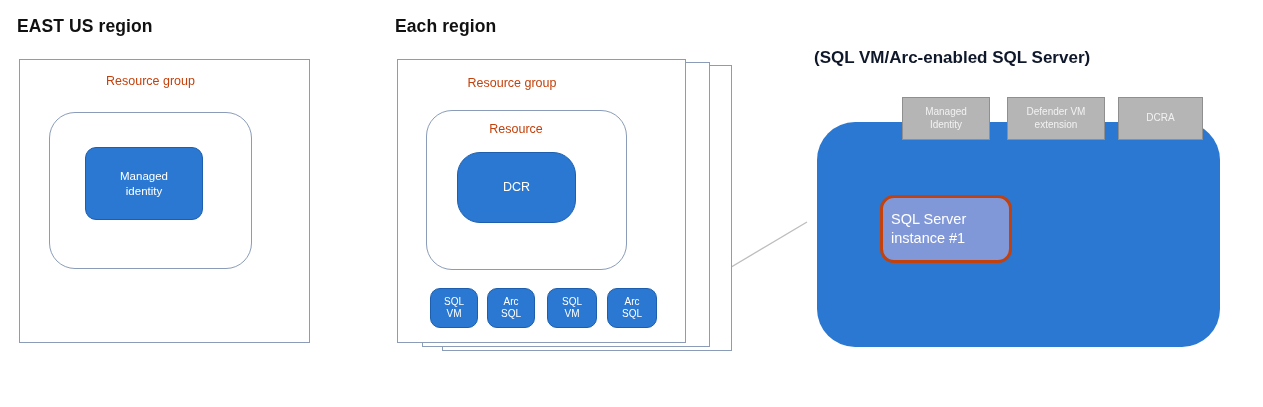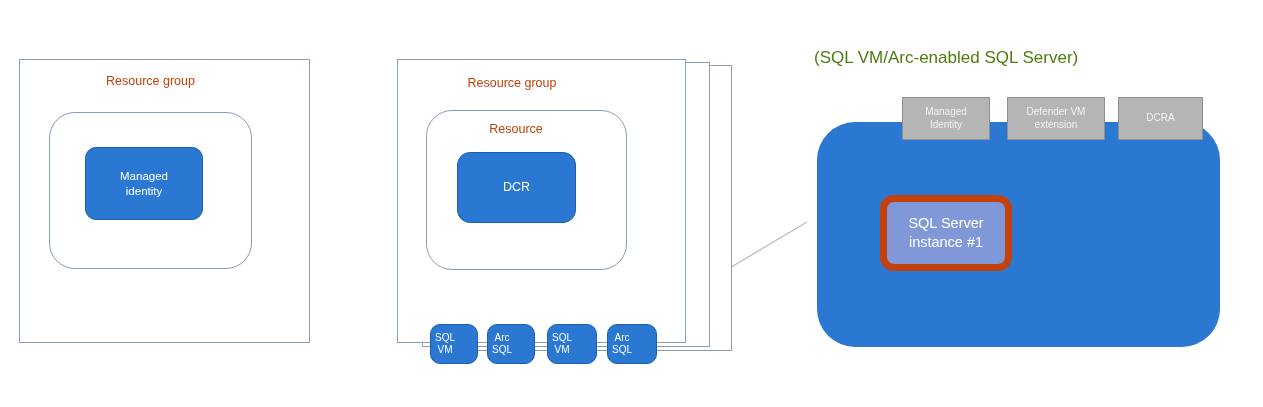--- a/index.html
+++ b/index.html
@@ -5,21 +5,21 @@
   html,body{margin:0;padding:0;background:#fff;}
   .canvas{
     position:relative;width:1263px;height:407px;background:#fff;overflow:hidden;
     font-family:"Liberation Sans", sans-serif;
   }
   .diagram-title{
     position:absolute;font-size:17.5px;font-weight:bold;color:#111;
     letter-spacing:.1px;white-space:nowrap;
   }
   .diagram-subtitle{
-    position:absolute;font-size:17px;font-weight:400;color:#4d7c0f;white-space:nowrap;
+    position:absolute;font-size:17px;font-weight:700;color:#0f172a;white-space:nowrap;
   }
   .outer-box{
     position:absolute;background:#fff;border:1.5px solid var(--box-border);
     box-sizing:border-box;
   }
   .rounded-boundary{
     position:absolute;background:#fff;border:1.5px solid var(--box-border);
     border-radius:26px;box-sizing:border-box;
   }
   .box-label{
@@ -27,74 +27,76 @@
   }
   .blue-node{
     position:absolute;background:var(--primary-blue);border:1px solid #1d5fae;
     border-radius:11px;color:#fff;display:flex;align-items:center;justify-content:center;
     text-align:center;box-sizing:border-box;
   }
   .blue-node .lbl{font-size:11.5px;line-height:1.3;}
   .mi-lbl{display:inline-block;max-width:70px;}
   .chip{
     position:absolute;background:var(--primary-blue);border:1px solid #1d5fae;
-    border-radius:10px;color:#fff;display:flex;align-items:center;justify-content:flex-start;
-    text-align:center;box-sizing:border-box;top:288px;height:40px;margin-top:36px;
+    border-radius:10px;color:#fff;display:flex;align-items:center;justify-content:center;
+    text-align:center;box-sizing:border-box;top:288px;height:40px;
   }
   .chip .lbl{font-size:10px;line-height:1.2;display:inline-block;max-width:28px;}
   .big-blue{
     position:absolute;left:817px;top:122px;width:403px;height:225px;
     background:var(--primary-blue);border-radius:38px;z-index:1;
   }
   .ext-tab{
     position:absolute;top:97px;height:43px;background:var(--extension-gray);
     border:1.5px solid #8f8f8f;box-sizing:border-box;z-index:2;
     display:flex;align-items:center;justify-content:center;text-align:center;
     color:rgba(255,255,255,.82);
   }
   .ext-tab .lbl{font-size:10px;line-height:1.25;display:inline-block;}
   .instance-box{
-    position:absolute;top:195px;height:76px;background:var(--instance-blue);
-    border:7px solid #c2410c;border-radius:14px;box-sizing:border-box;z-index:3;
-    display:flex;align-items:center;justify-content:center;text-align:center;color:#fff;
+    position:absolute;top:195px;height:68px;background:var(--instance-blue);
+    border:3px solid #c2410c;border-radius:14px;box-sizing:border-box;z-index:3;
+    display:flex;align-items:center;justify-content:center;color:#fff;
   }
   .instance-box .lbl{font-size:14.5px;line-height:1.3;display:inline-block;max-width:110px;}
   .connector-svg{position:absolute;left:0;top:0;width:1263px;height:407px;pointer-events:none;z-index:0;}
 </style>
 </head>
 <body>
 
 <div class="canvas">
 
   <svg class="connector-svg">
     <line x1="664" y1="307" x2="807" y2="222" stroke="#bdbdbd" stroke-width="1.3"></line>
   </svg>
 
+  <div class="diagram-title" style="left:17px;top:16px">EAST US region</div>
 
   <div class="outer-box" style="left:19px;top:59px;width:291px;height:284px"></div>
 
   <div class="box-label" style="left:49px;top:74px;width:203px">Resource group</div>
 
   <div class="rounded-boundary" style="left:49px;top:112px;width:203px;height:157px"></div>
 
   <div class="blue-node" style="left:85px;top:147px;width:118px;height:73px">
     <span class="lbl mi-lbl">Managed identity</span>
   </div>
 
+  <div class="diagram-title" style="left:395px;top:16px">Each region</div>
 
   <div class="outer-box" style="left:442px;top:65px;width:290px;height:286px"></div>
   <div class="outer-box" style="left:422px;top:62px;width:288px;height:285px"></div>
   <div class="outer-box" style="left:397px;top:59px;width:289px;height:284px"></div>
 
   <div class="box-label" style="left:412px;top:76px;width:200px">Resource group</div>
 
   <div class="rounded-boundary" style="left:426px;top:110px;width:201px;height:160px"></div>
   <div class="box-label" style="left:426px;top:122px;width:180px">Resource</div>
 
-  <div class="blue-node" style="left:457px;top:152px;width:119px;height:71px;border-radius:13px">
+  <div class="blue-node" style="left:457px;top:152px;width:119px;height:71px;border-radius:23px">
     <span class="lbl" style="font-size:12.5px">DCR</span>
   </div>
 
   <div class="chip" style="left:430px;width:48px">
     <span class="lbl">SQL VM</span>
   </div>
   <div class="chip" style="left:487px;width:48px">
     <span class="lbl">Arc SQL</span>
   </div>
   <div class="chip" style="left:547px;width:50px">

